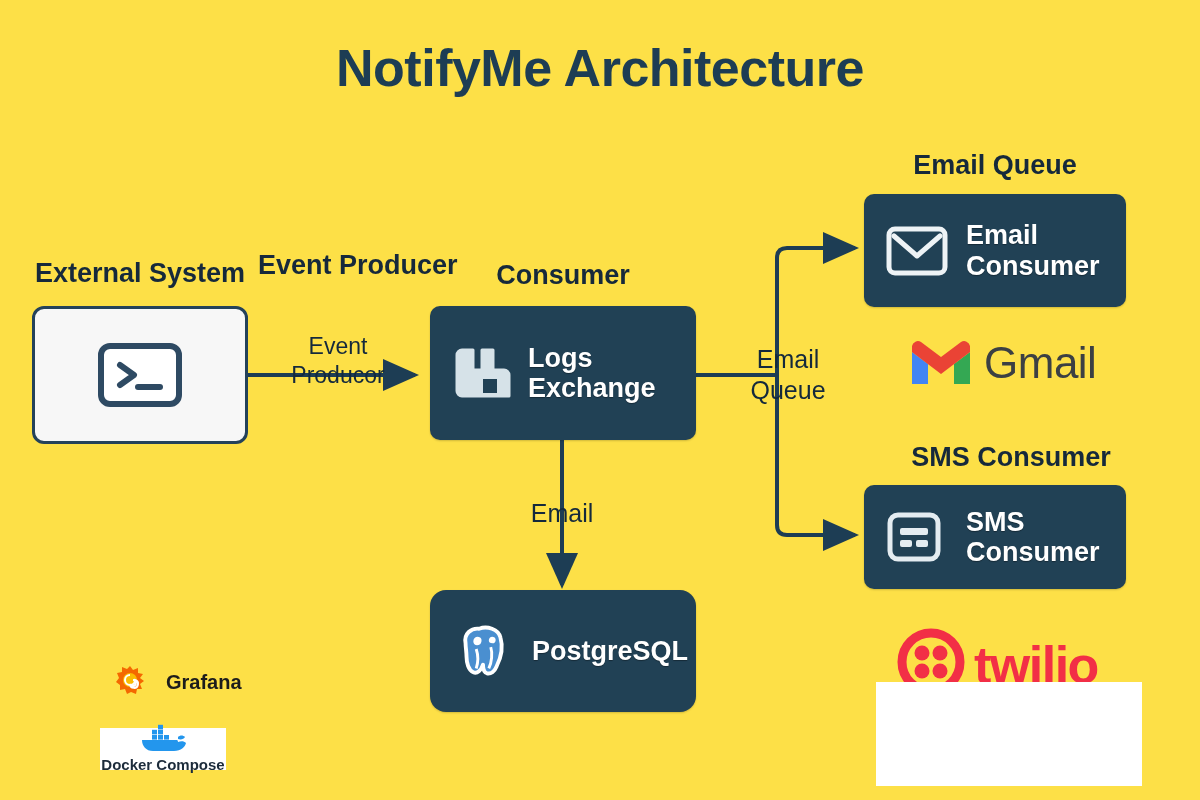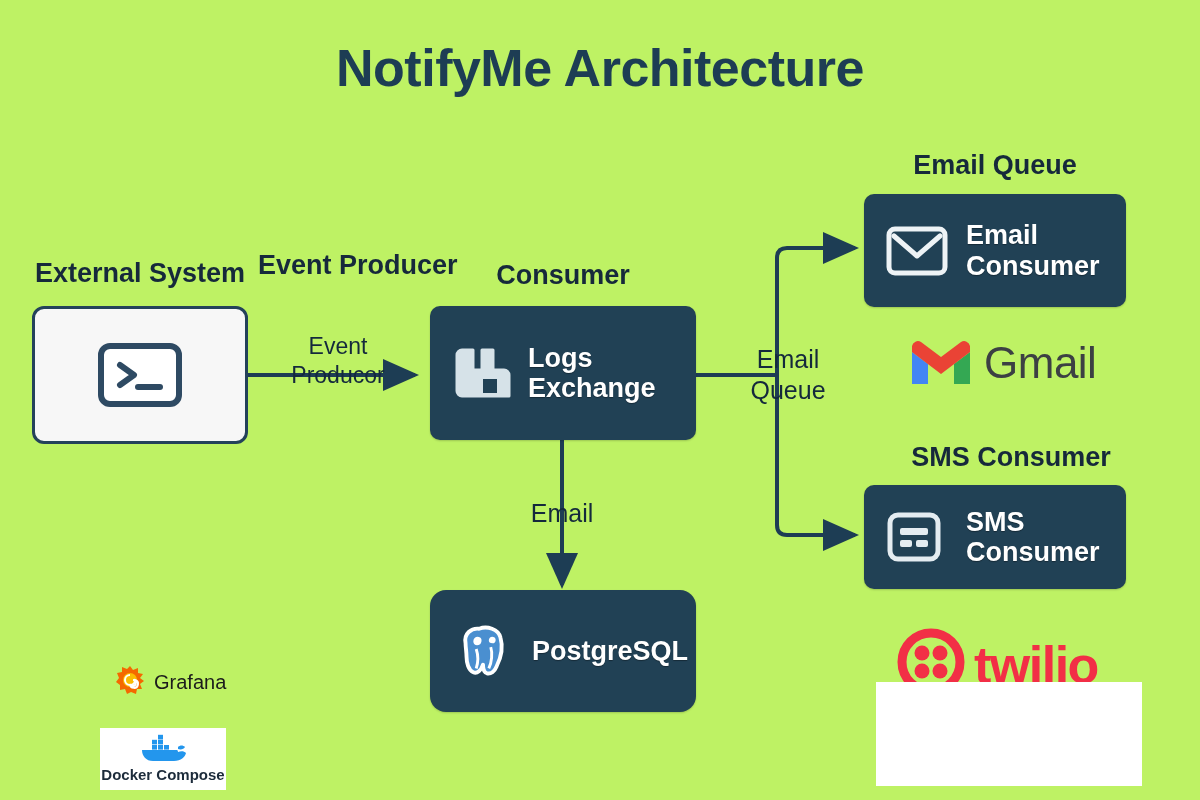--- a/index.html
+++ b/index.html
@@ -2,21 +2,21 @@
 <html><head>
 <meta charset="utf-8">
 <style>
   * { box-sizing: border-box; margin: 0; padding: 0; }
   html, body {
     width: 1200px; height: 800px;
     background: #faf8f0;
     font-family: "Liberation Sans", sans-serif;
     overflow: hidden;
   }
-  #canvas { position: relative; width: 1200px; height: 800px; background: #bef264; }
+  #canvas { position: relative; width: 1200px; height: 800px; background: #fde047; }
 
   .abs { position: absolute; }
 
   
   #title {
     left: 0; top: 38px; width: 1200px;
     text-align: center;
     font-size: 52px; font-weight: bold;
     color: #1d3d54;
     letter-spacing: -0.5px;
@@ -63,21 +63,21 @@
   
   .logo-row { display: flex; align-items: flex-end; gap: 10px; }
   .gmail-text {
     font-size: 44px; color: #3c4043; letter-spacing: -0.5px;
     font-family: "Liberation Sans", sans-serif;
   }
   .twilio-text {
     font-size: 52px; color: #f22f46; font-weight: bold;
     letter-spacing: -1.5px;
   }
-  .grafana-text { font-size: 20px; color: #1c1c1c; font-weight: normal; }
+  .grafana-text { font-size: 20px; color: #1c1c1c; font-weight: bold; margin-left: 12px; }
   .docker-text { font-size: 15px; color: #1c2b3a; font-weight: bold; text-align:center; }
 
   .white-panel { background: #ffffff; }
 
   svg { display: block; overflow: visible; }
 </style>
 </head>
 <body>
 
 <div id="canvas">
@@ -198,21 +198,21 @@
   <div class="abs logo-row" style="left:116px; top:666px;">
     <svg width="28" height="28" viewBox="0 0 28 28">
       <path d="M14 0 L17 4 L22 2 L22 7 L27 8 L24 12 L28 15 L24 18 L26 23 L21 23 L20 28
                L15 26 L11 28 L9 23 L4 24 L4 19 L0 16 L3 12 L1 7 L6 6 L6 1 L11 3 Z" fill="#f46800"></path>
       <circle cx="14" cy="14" r="7" fill="#fbbc04"></circle>
       <path d="M14 9 A5 5 0 1 0 19 14 A4 4 0 1 1 14 18 A3 3 0 1 0 17 14" fill="none" stroke="#ffffff" stroke-width="2"></path>
     </svg>
     <div class="grafana-text">Grafana</div>
   </div>
 
-  <div class="abs white-panel" style="left:100px; top:728px; width:126px; height:62px; display:flex; flex-direction:column;
+  <div class="abs white-panel" style="left:100px; top:728px; width:126px; height:42px; display:flex; flex-direction:column;
               align-items:center; justify-content:center; gap:2px;">
     <svg width="50" height="28" viewBox="0 0 50 28">
       <g fill="#2396ed">
         <rect x="14" y="9" width="5" height="4.6"></rect>
         <rect x="20" y="9" width="5" height="4.6"></rect>
         <rect x="26" y="9" width="5" height="4.6"></rect>
         <rect x="14" y="3.8" width="5" height="4.6"></rect>
         <rect x="20" y="3.8" width="5" height="4.6"></rect>
         <rect x="20" y="-1.2" width="5" height="4.6"></rect>
         <path d="M4 14 h34 c1 0 2 0 2 2 c3 -1 6 -1 8 1 c-1 4 -5 8 -12 8 H15 C8 25 4 20 4 14 Z"></path>

